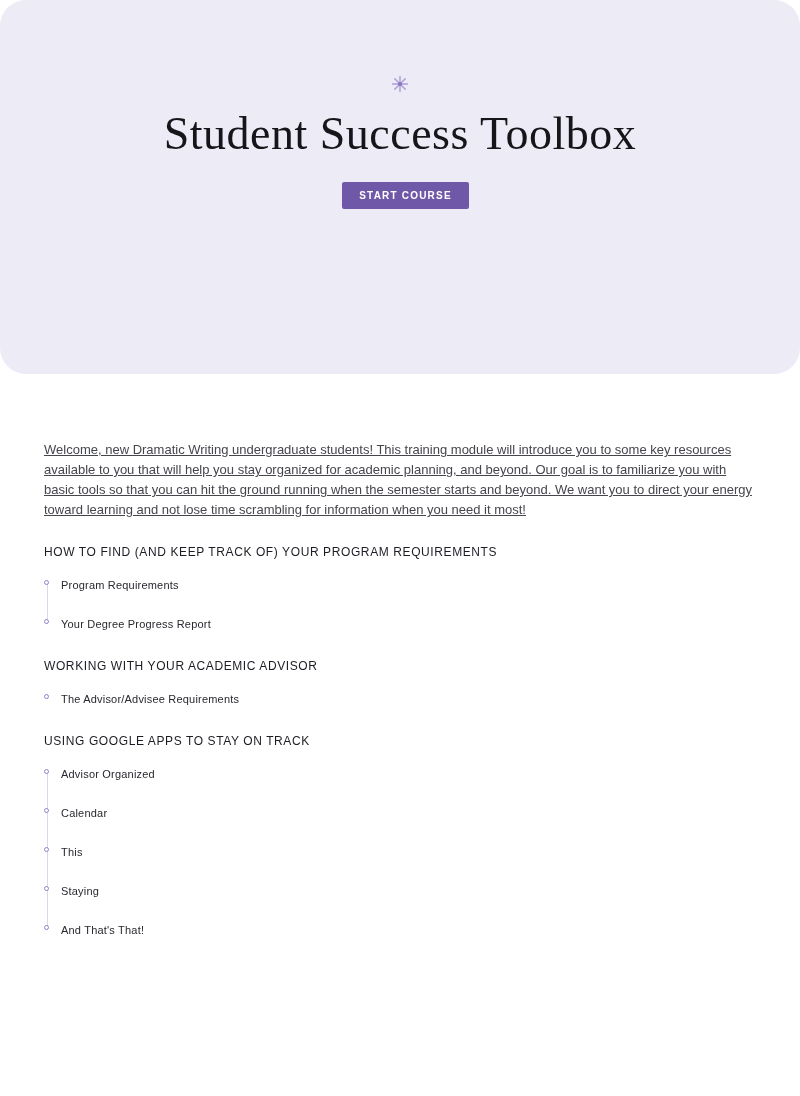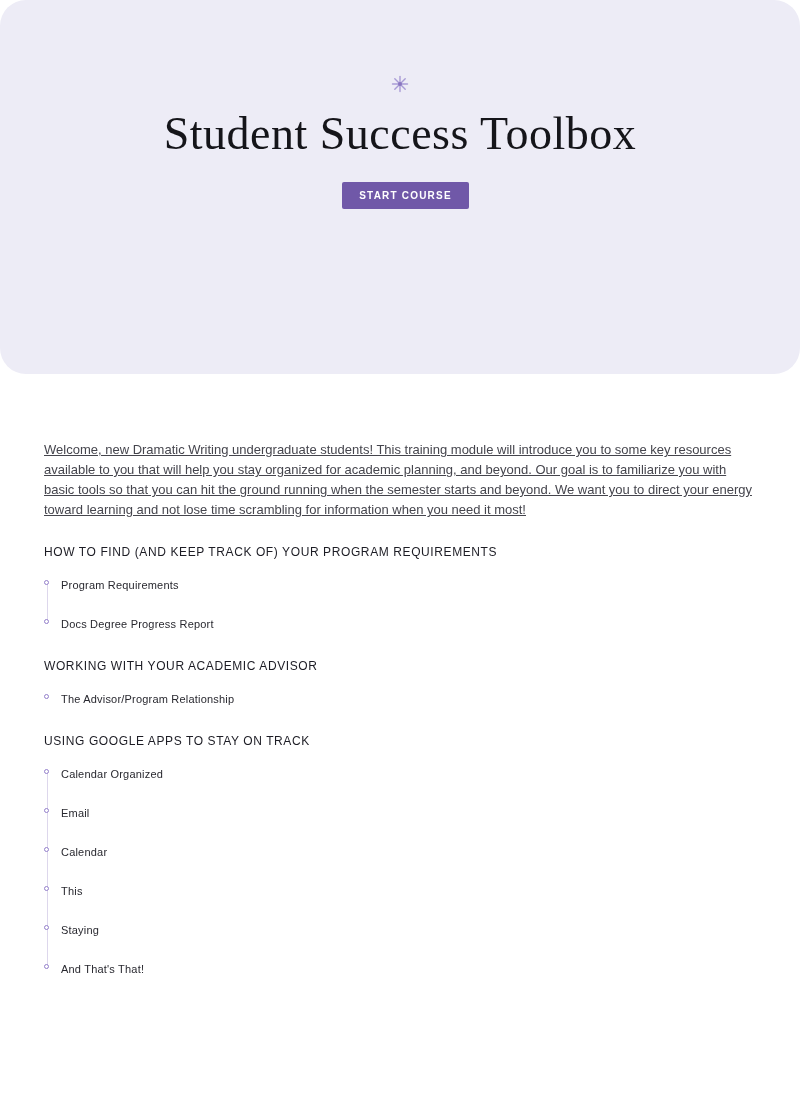--- a/index.html
+++ b/index.html
@@ -149,45 +149,41 @@
 
     <section class="lesson-section">
       <h2 class="section-heading">HOW TO FIND (AND KEEP TRACK OF) YOUR PROGRAM REQUIREMENTS</h2>
       <ul class="lesson-list">
         <li class="lesson-item">
           <span class="bullet"></span>
           <span class="lesson-title">Program Requirements</span>
         </li>
         <li class="lesson-item">
           <span class="bullet"></span>
-          <span class="lesson-title">Docs Degree Progress Report</span>
+          <span class="lesson-title">Your Degree Progress Report</span>
         </li>
       </ul>
     </section>
 
     <section class="lesson-section">
       <h2 class="section-heading">WORKING WITH YOUR ACADEMIC ADVISOR</h2>
       <ul class="lesson-list">
         <li class="lesson-item">
           <span class="bullet"></span>
-          <span class="lesson-title">The Advisor/Program Relationship</span>
+          <span class="lesson-title">The Advisor/Advisee Requirements</span>
         </li>
       </ul>
     </section>
 
     <section class="lesson-section">
       <h2 class="section-heading">USING GOOGLE APPS TO STAY ON TRACK</h2>
       <ul class="lesson-list">
         <li class="lesson-item">
           <span class="bullet"></span>
-          <span class="lesson-title">Calendar Organized</span>
-        </li>
-        <li class="lesson-item">
-          <span class="bullet"></span>
-          <span class="lesson-title">Email</span>
+          <span class="lesson-title">Advisor Organized</span>
         </li>
         <li class="lesson-item">
           <span class="bullet"></span>
           <span class="lesson-title">Calendar</span>
         </li>
         <li class="lesson-item">
           <span class="bullet"></span>
           <span class="lesson-title">This</span>
         </li>
         <li class="lesson-item">

